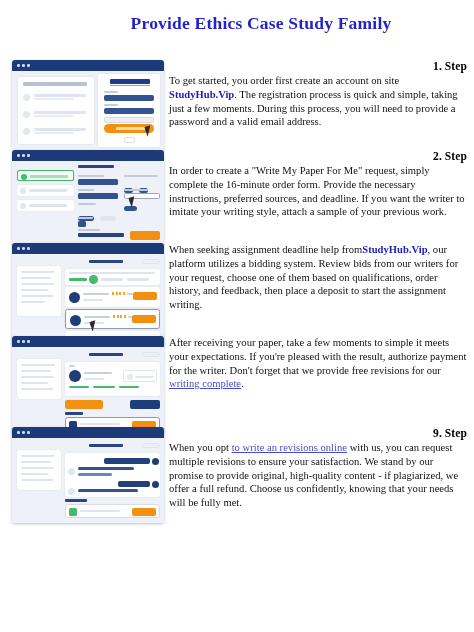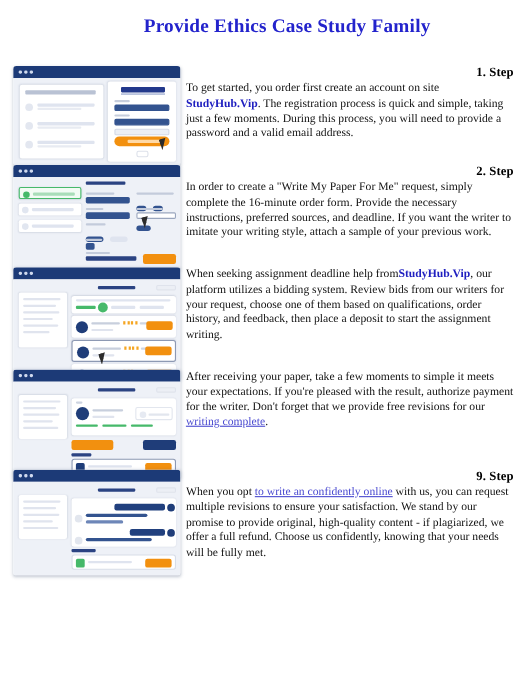--- a/index.html
+++ b/index.html
@@ -516,15 +516,15 @@
               <span class="l"></span>
               <span class="b"></span>
             </div>
           </div>
         </div>
       </div>
     </div>
   </div>
   <div class="step-text">
     <div class="step-heading">9. Step</div>
-    <p class="step-body"><span>When you opt </span><span class="lnk">to write an confidently online</span><span> with us, you can request multiple revisions to ensure your satisfaction. We stand by our promise to provide original, high-quality content - if plagiarized, we offer a full refund. Choose us confidently, knowing that your needs will be fully met.</span></p>
+    <p class="step-body"><span>When you opt </span><span class="lnk">to write an revisions online</span><span> with us, you can request multiple revisions to ensure your satisfaction. We stand by our promise to provide original, high-quality content - if plagiarized, we offer a full refund. Choose us confidently, knowing that your needs will be fully met.</span></p>
   </div>
 </div>
 
 </body></html>

